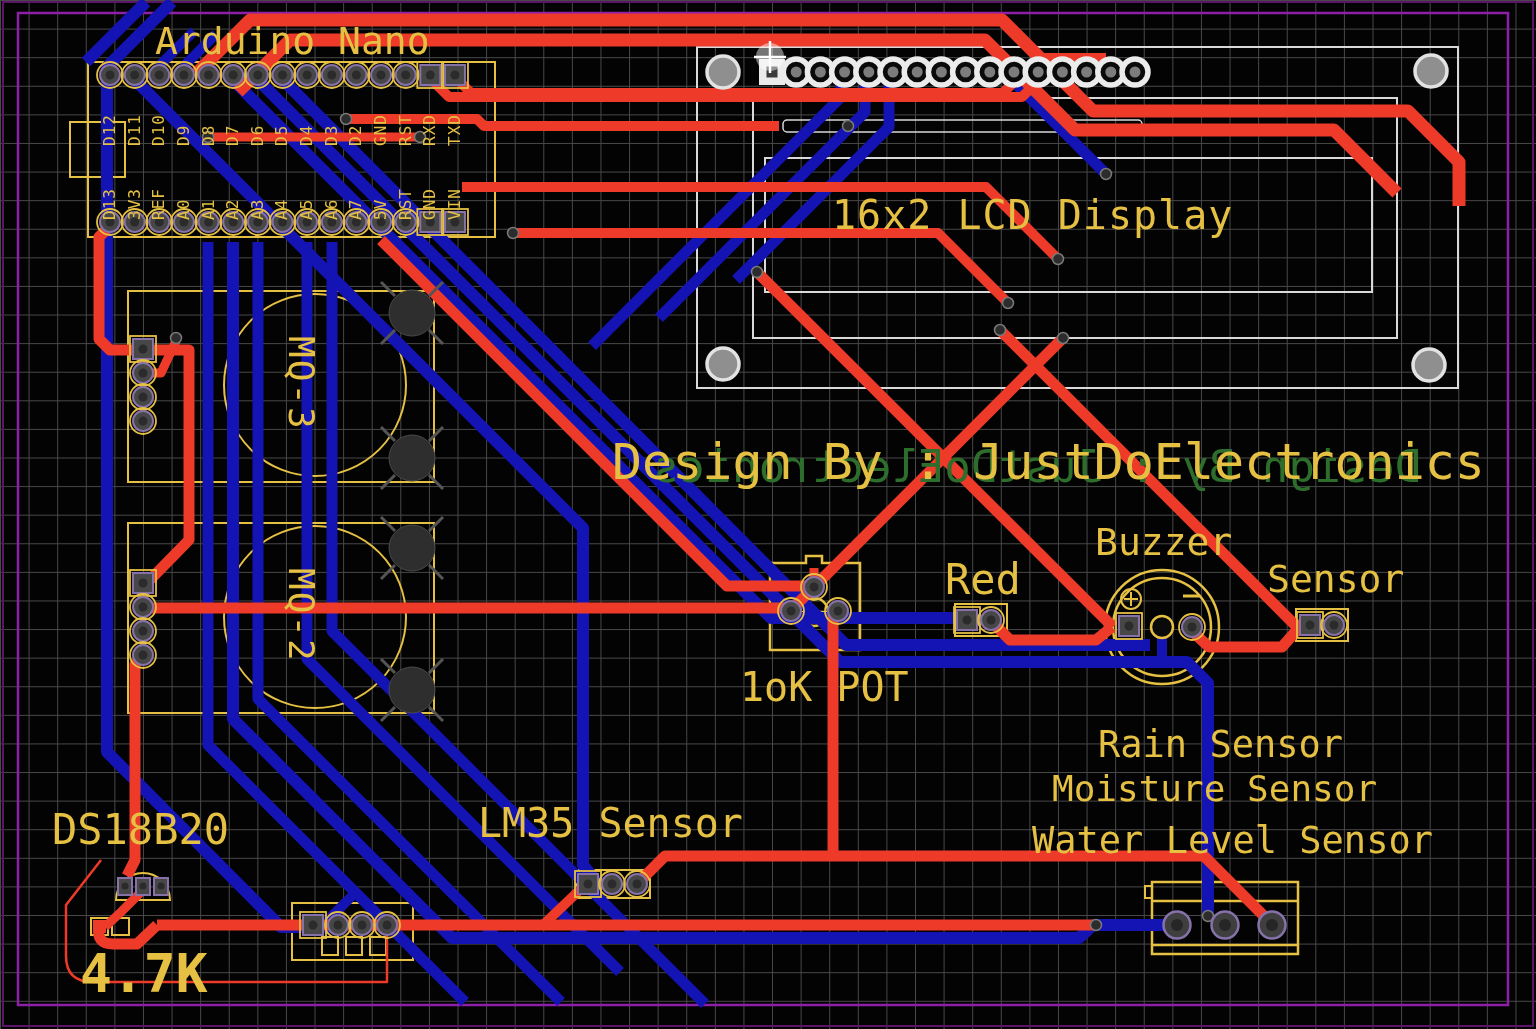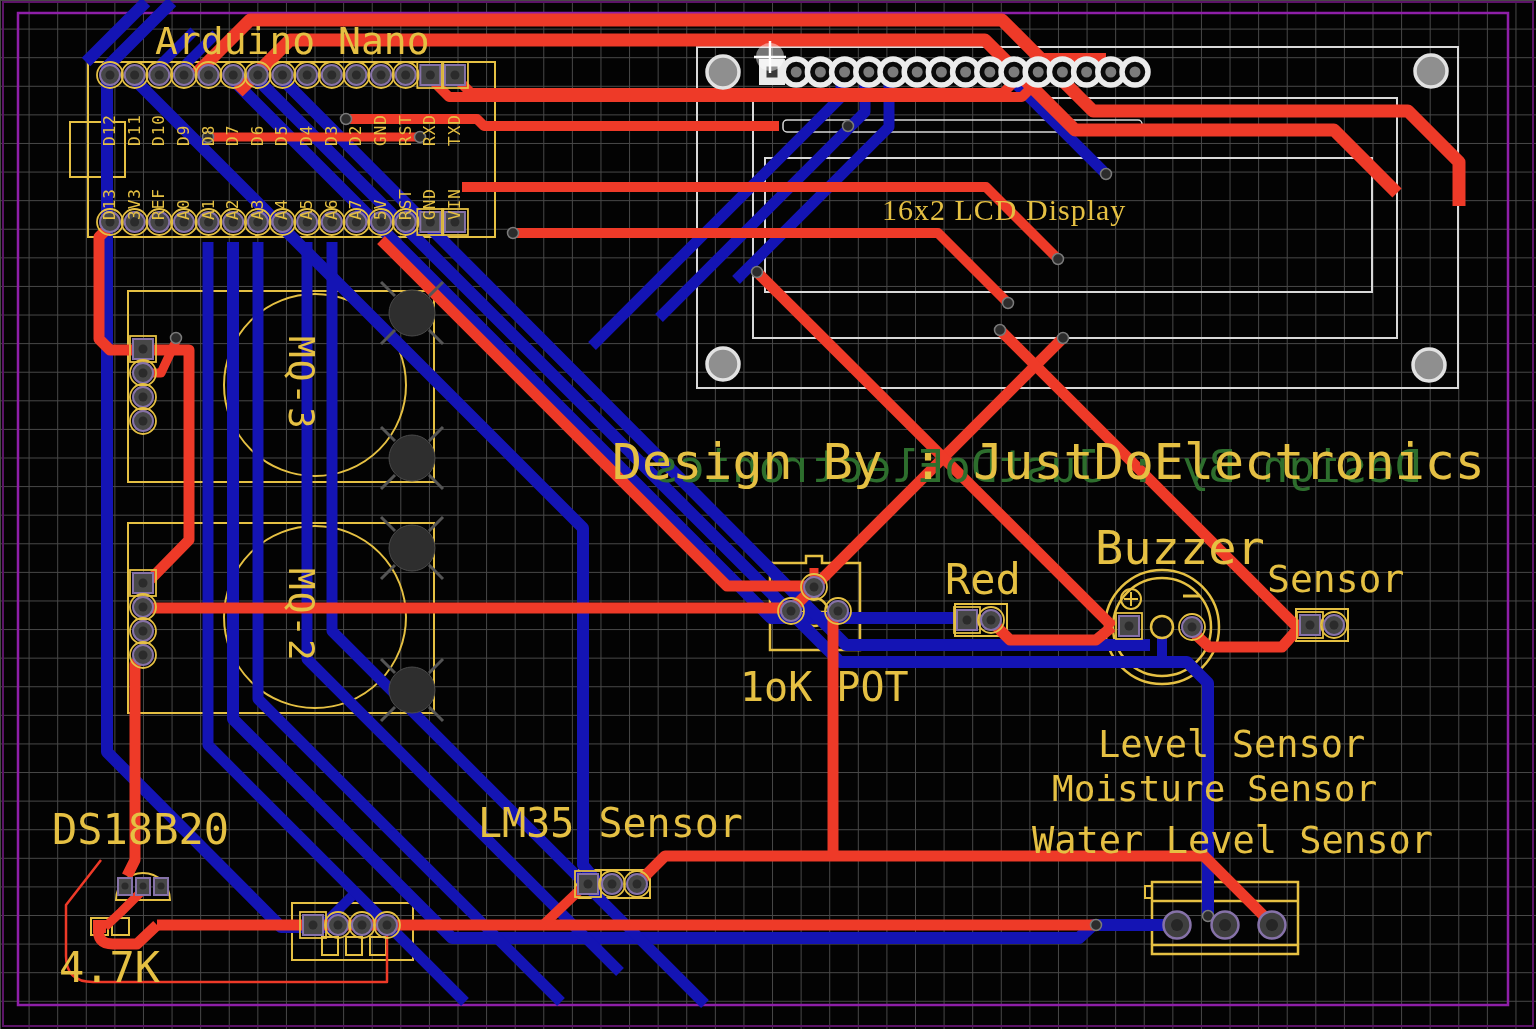--- a/index.html
+++ b/index.html
@@ -620,39 +620,39 @@
       </g>
 
   <g>
     <circle cx="770" cy="57" r="14" fill="rgba(255,255,255,0.45)"></circle>
     <line x1="770" y1="41" x2="770" y2="73" stroke="#ffffff" stroke-width="2.5"></line>
     <line x1="754" y1="57" x2="786" y2="57" stroke="#ffffff" stroke-width="2.5"></line>
   </g>
 </svg>
 
   <div class="lbl" style="left:155px;top:22px;font-size:38px;">Arduino Nano</div>
-  <div class="lbl" style="left:882px;top:194px;font-size:30px;letter-spacing:1px;font-family:Liberation Serif, serif;">16x2 LCD Display</div>
+  <div class="lbl" style="left:832px;top:194px;font-size:40px;letter-spacing:1px;">16x2 LCD Display</div>
 
   <div class="lbl mirror" style="left:648px;top:444px;width:773px;font-size:44px;color:var(--green-mirror);">Design By : JustDoElectronics</div>
   <div class="lbl" style="left:612px;top:436px;font-size:50px;">Design By : JustDoElectronics</div>
 
   <div class="mqlbl" style="left:281px;top:336px;">MQ-3</div>
   <div class="mqlbl" style="left:281px;top:568px;">MQ-2</div>
 
   <div class="lbl" style="left:740px;top:666px;font-size:40px;">1oK POT</div>
   <div class="lbl" style="left:945px;top:558px;font-size:42px;">Red</div>
-  <div class="lbl" style="left:1095px;top:523px;font-size:47px;">Buzzer</div>
+  <div class="lbl" style="left:1095px;top:523px;font-size:38px;">Buzzer</div>
   <div class="lbl" style="left:1267px;top:560px;font-size:38px;">Sensor</div>
 
-  <div class="lbl" style="left:1098px;top:726px;font-size:37px;">Level Sensor</div>
+  <div class="lbl" style="left:1098px;top:726px;font-size:37px;">Rain Sensor</div>
   <div class="lbl" style="left:1052px;top:770px;font-size:36px;text-align:center;">Moisture Sensor</div>
   <div class="lbl" style="left:1032px;top:822px;font-size:37px;">Water Level Sensor</div>
 
   <div class="lbl" style="left:52px;top:808px;font-size:42px;">DS18B20</div>
-  <div class="lbl" style="left:59px;top:946px;font-size:42px;">4.7K</div>
+  <div class="lbl" style="left:80px;top:946px;font-size:53px;font-weight:bold;">4.7K</div>
   <div class="lbl" style="left:478px;top:802px;font-size:40px;">LM35 Sensor</div>
 
   <div id="pin-labels">
       <div class="vlbl" style="left: 100px; top: 88px; height: 58px; width: 20px;">D12</div>
       <div class="vlbl" style="left: 124.64px; top: 88px; height: 58px; width: 20px;">D11</div>
       <div class="vlbl" style="left: 149.28px; top: 88px; height: 58px; width: 20px;">D10</div>
       <div class="vlbl" style="left: 173.92px; top: 88px; height: 58px; width: 20px;">D9</div>
       <div class="vlbl" style="left: 198.56px; top: 88px; height: 58px; width: 20px;">D8</div>
       <div class="vlbl" style="left: 223.2px; top: 88px; height: 58px; width: 20px;">D7</div>
       <div class="vlbl" style="left: 247.84px; top: 88px; height: 58px; width: 20px;">D6</div>

